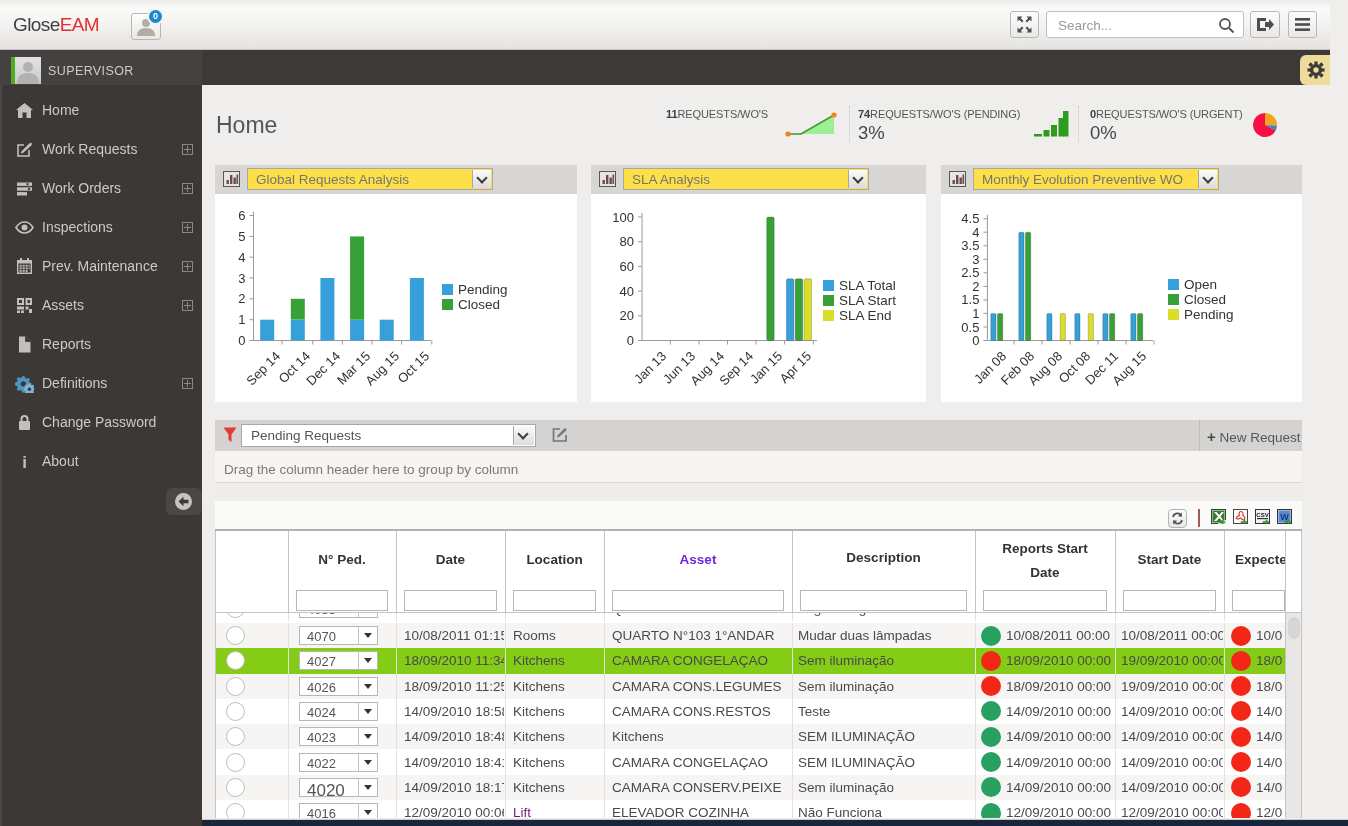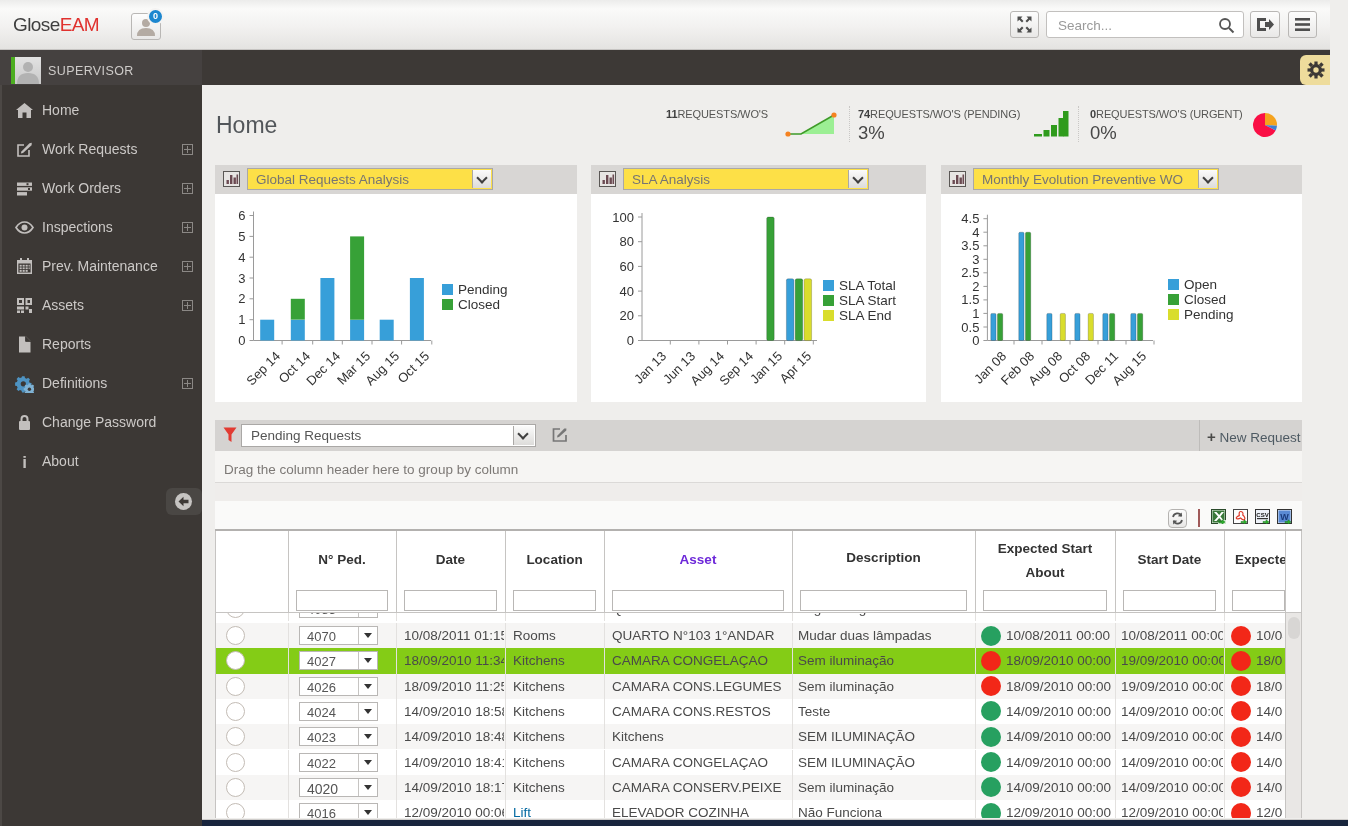--- a/index.html
+++ b/index.html
@@ -511,21 +511,21 @@
     <div style="position:absolute;left:760px;top:0;width:1px;height:83px;background:#c6c4c2;"></div>
     <div style="position:absolute;left:900px;top:0;width:1px;height:83px;background:#c6c4c2;"></div>
     <div style="position:absolute;left:1009px;top:0;width:1px;height:83px;background:#c6c4c2;"></div>
     <div style="position:absolute;left:1070px;top:0;width:1px;height:83px;background:#c6c4c2;"></div>
     <div style="position:absolute;left:73px;top:22px;width:108px;text-align:center;font-size:13.5px;font-weight:bold;color:#333;">N° Ped.</div>
     <div style="position:absolute;left:181px;top:22px;width:109px;text-align:center;font-size:13.5px;font-weight:bold;color:#333;">Date</div>
     <div style="position:absolute;left:290px;top:22px;width:99px;text-align:center;font-size:13.5px;font-weight:bold;color:#333;">Location</div>
     <div style="position:absolute;left:389px;top:22px;width:188px;text-align:center;font-size:13.5px;font-weight:bold;color:#6d28d9;">Asset</div>
     <div style="position:absolute;left:577px;top:20px;width:183px;text-align:center;font-size:13.5px;font-weight:bold;color:#333;">Description</div>
     <div style="position:absolute;left:900px;top:22px;width:109px;text-align:center;font-size:13.5px;font-weight:bold;color:#333;">Start Date</div>
-    <div style="position:absolute;left:775px;top:7px;width:110px;text-align:center;font-size:13.5px;font-weight:bold;color:#333;line-height:24px;">Expected Start About</div>
+    <div style="position:absolute;left:775px;top:7px;width:110px;text-align:center;font-size:13.5px;font-weight:bold;color:#333;line-height:24px;">Reports Start Date</div>
     <div style="position:absolute;left:1020px;top:22px;width:50px;font-size:13.5px;font-weight:bold;color:#333;white-space:nowrap;overflow:hidden;">Expected End Date</div>
     <div style="position:absolute;left:81px;top:60px;width:92px;height:21px;background:#fff;border:1px solid #b9b7b5;"></div>
     <div style="position:absolute;left:189px;top:60px;width:93px;height:21px;background:#fff;border:1px solid #b9b7b5;"></div>
     <div style="position:absolute;left:298px;top:60px;width:83px;height:21px;background:#fff;border:1px solid #b9b7b5;"></div>
     <div style="position:absolute;left:397px;top:60px;width:172px;height:21px;background:#fff;border:1px solid #b9b7b5;"></div>
     <div style="position:absolute;left:585px;top:60px;width:167px;height:21px;background:#fff;border:1px solid #b9b7b5;"></div>
     <div style="position:absolute;left:768px;top:60px;width:124px;height:21px;background:#fff;border:1px solid #b9b7b5;"></div>
     <div style="position:absolute;left:908px;top:60px;width:93px;height:21px;background:#fff;border:1px solid #b9b7b5;"></div>
     <div style="position:absolute;left:1017px;top:60px;width:53px;height:21px;background:#fff;border:1px solid #b9b7b5;"></div>
   </div>
@@ -709,21 +709,21 @@
       <div style="position:absolute;left:73px;top:0;width:1px;height:25.3px;background:#e3e1df;"></div>
       <div style="position:absolute;left:181px;top:0;width:1px;height:25.3px;background:#e3e1df;"></div>
       <div style="position:absolute;left:290px;top:0;width:1px;height:25.3px;background:#e3e1df;"></div>
       <div style="position:absolute;left:389px;top:0;width:1px;height:25.3px;background:#e3e1df;"></div>
       <div style="position:absolute;left:577px;top:0;width:1px;height:25.3px;background:#e3e1df;"></div>
       <div style="position:absolute;left:760px;top:0;width:1px;height:25.3px;background:#e3e1df;"></div>
       <div style="position:absolute;left:900px;top:0;width:1px;height:25.3px;background:#e3e1df;"></div>
       <div style="position:absolute;left:1009px;top:0;width:1px;height:25.3px;background:#e3e1df;"></div>
       <div style="position:absolute;left:11px;top:3px;width:19px;height:19px;border:1px solid #c3bcb5;border-radius:50%;background:#fff;"></div>
       <div style="position:absolute;left:84px;top:3px;width:79px;height:19px;background:#fff;border:1px solid #b9b7b5;">
-        <span style="position:absolute;left:7px;top:2px;font-size:14px;color:#555;">4020</span>
+        <span style="position:absolute;left:7px;top:2px;font-size:17px;color:#555;">4020</span>
         <span style="position:absolute;right:0;top:0;width:19px;height:17px;border-left:1px solid #c6c4c2;">
           <i style="position:absolute;left:5px;top:6px;border-left:4.5px solid transparent;border-right:4.5px solid transparent;border-top:5.5px solid #333;"></i>
         </span>
       </div>
       <div style="position:absolute;left:189px;top:5px;width:100px;font-size:13.5px;color:#4a4a4a;white-space:nowrap;overflow:hidden;">14/09/2010 18:17</div>
       <div style="position:absolute;left:298px;top:5px;width:85px;font-size:13.5px;color:#4a4a4a;white-space:nowrap;overflow:hidden;">Kitchens</div>
       <div style="position:absolute;left:397px;top:5px;width:180px;font-size:13.5px;color:#4a4a4a;white-space:nowrap;overflow:hidden;">CAMARA CONSERV.PEIXE</div>
       <div style="position:absolute;left:583px;top:5px;width:175px;font-size:13.5px;color:#4a4a4a;white-space:nowrap;overflow:hidden;">Sem iluminação</div>
       <div style="position:absolute;left:766px;top:2.5px;width:20px;height:20px;border-radius:50%;background:#27a060;"></div>
       <div style="position:absolute;left:791px;top:5px;width:108px;font-size:13.5px;color:#4a4a4a;white-space:nowrap;overflow:hidden;">14/09/2010 00:00</div>
@@ -741,21 +741,21 @@
       <div style="position:absolute;left:900px;top:0;width:1px;height:25.3px;background:#e3e1df;"></div>
       <div style="position:absolute;left:1009px;top:0;width:1px;height:25.3px;background:#e3e1df;"></div>
       <div style="position:absolute;left:11px;top:3px;width:19px;height:19px;border:1px solid #c3bcb5;border-radius:50%;background:#fff;"></div>
       <div style="position:absolute;left:84px;top:3px;width:79px;height:19px;background:#fff;border:1px solid #b9b7b5;">
         <span style="position:absolute;left:7px;top:2px;font-size:13px;color:#555;">4016</span>
         <span style="position:absolute;right:0;top:0;width:19px;height:17px;border-left:1px solid #c6c4c2;">
           <i style="position:absolute;left:5px;top:6px;border-left:4.5px solid transparent;border-right:4.5px solid transparent;border-top:5.5px solid #333;"></i>
         </span>
       </div>
       <div style="position:absolute;left:189px;top:5px;width:100px;font-size:13.5px;color:#4a4a4a;white-space:nowrap;overflow:hidden;">12/09/2010 00:06</div>
-      <div style="position:absolute;left:298px;top:5px;width:85px;font-size:13.5px;color:#0369a1;white-space:nowrap;overflow:hidden;">Lift</div>
+      <div style="position:absolute;left:298px;top:5px;width:85px;font-size:13.5px;color:#701a75;white-space:nowrap;overflow:hidden;">Lift</div>
       <div style="position:absolute;left:397px;top:5px;width:180px;font-size:13.5px;color:#4a4a4a;white-space:nowrap;overflow:hidden;">ELEVADOR COZINHA</div>
       <div style="position:absolute;left:583px;top:5px;width:175px;font-size:13.5px;color:#4a4a4a;white-space:nowrap;overflow:hidden;">Não Funciona</div>
       <div style="position:absolute;left:766px;top:2.5px;width:20px;height:20px;border-radius:50%;background:#27a060;"></div>
       <div style="position:absolute;left:791px;top:5px;width:108px;font-size:13.5px;color:#4a4a4a;white-space:nowrap;overflow:hidden;">12/09/2010 00:00</div>
       <div style="position:absolute;left:906px;top:5px;width:102px;font-size:13.5px;color:#4a4a4a;white-space:nowrap;overflow:hidden;">12/09/2010 00:00</div>
       <div style="position:absolute;left:1016px;top:2.5px;width:20px;height:20px;border-radius:50%;background:#f22718;"></div>
       <div style="position:absolute;left:1041px;top:5px;width:27px;font-size:13.5px;color:#4a4a4a;white-space:nowrap;overflow:hidden;">12/09</div>
     </div>
     <div style="position:absolute;left:1070px;top:0;width:17px;height:205px;background:#e9e7e5;border-left:1px solid #c6c4c2;"></div>
     <div style="position:absolute;left:1073px;top:4px;width:12px;height:22px;background:#d8d6d4;border-radius:6px;"></div>

